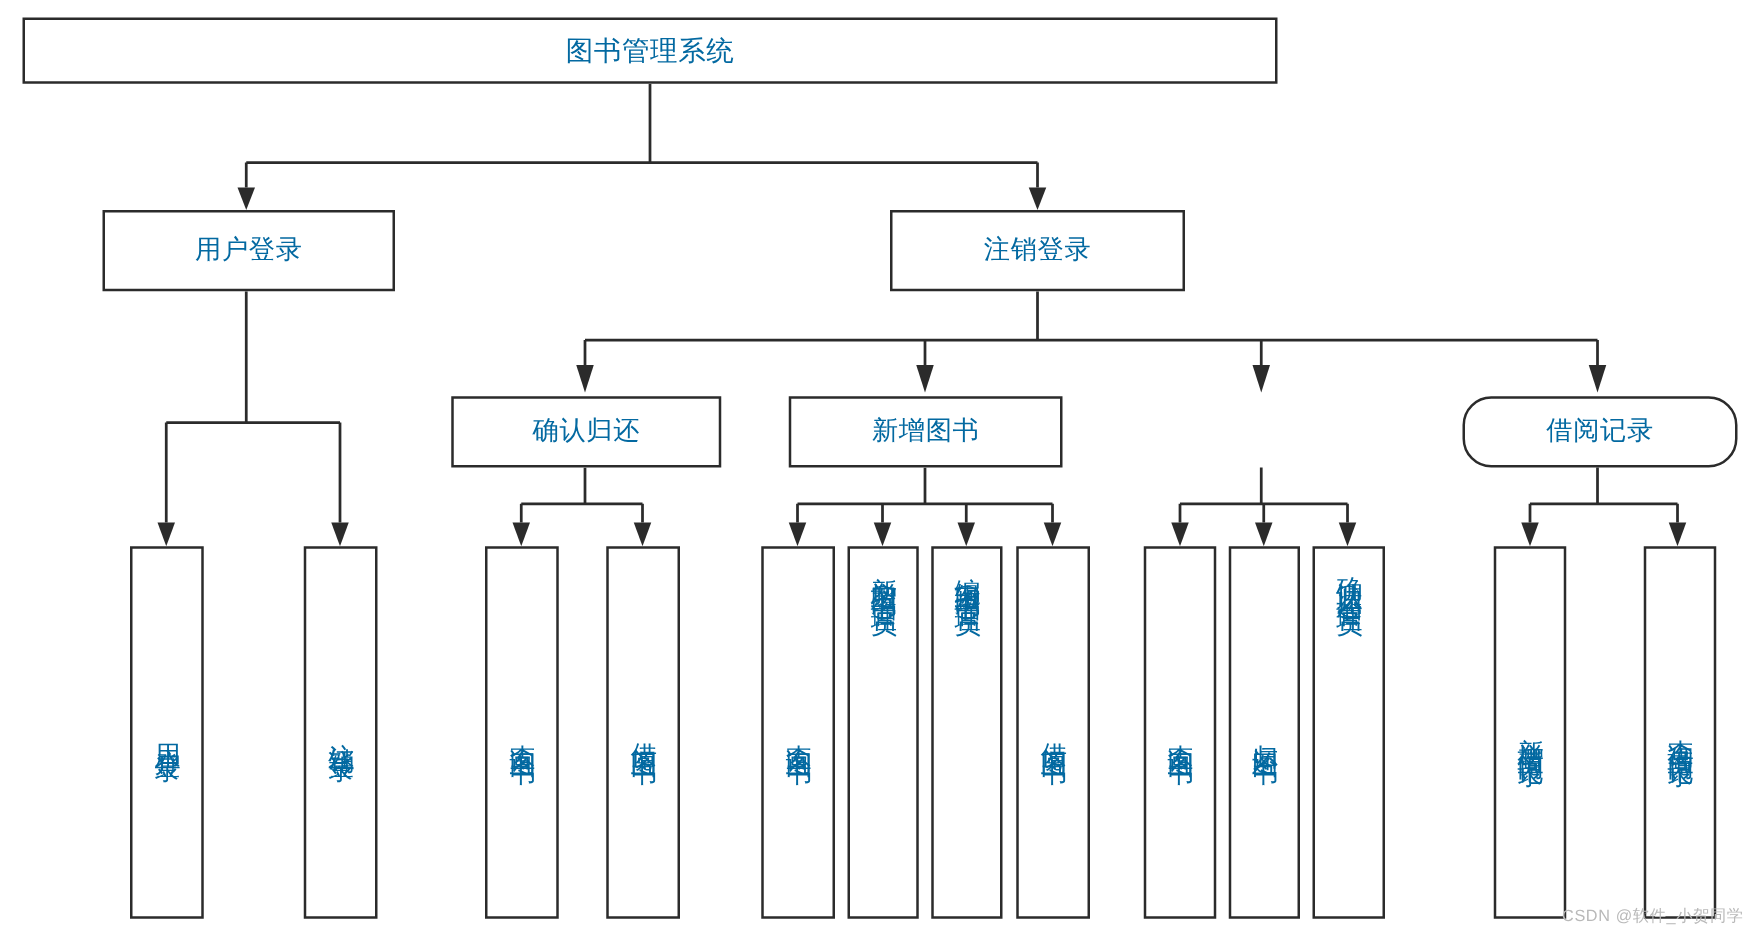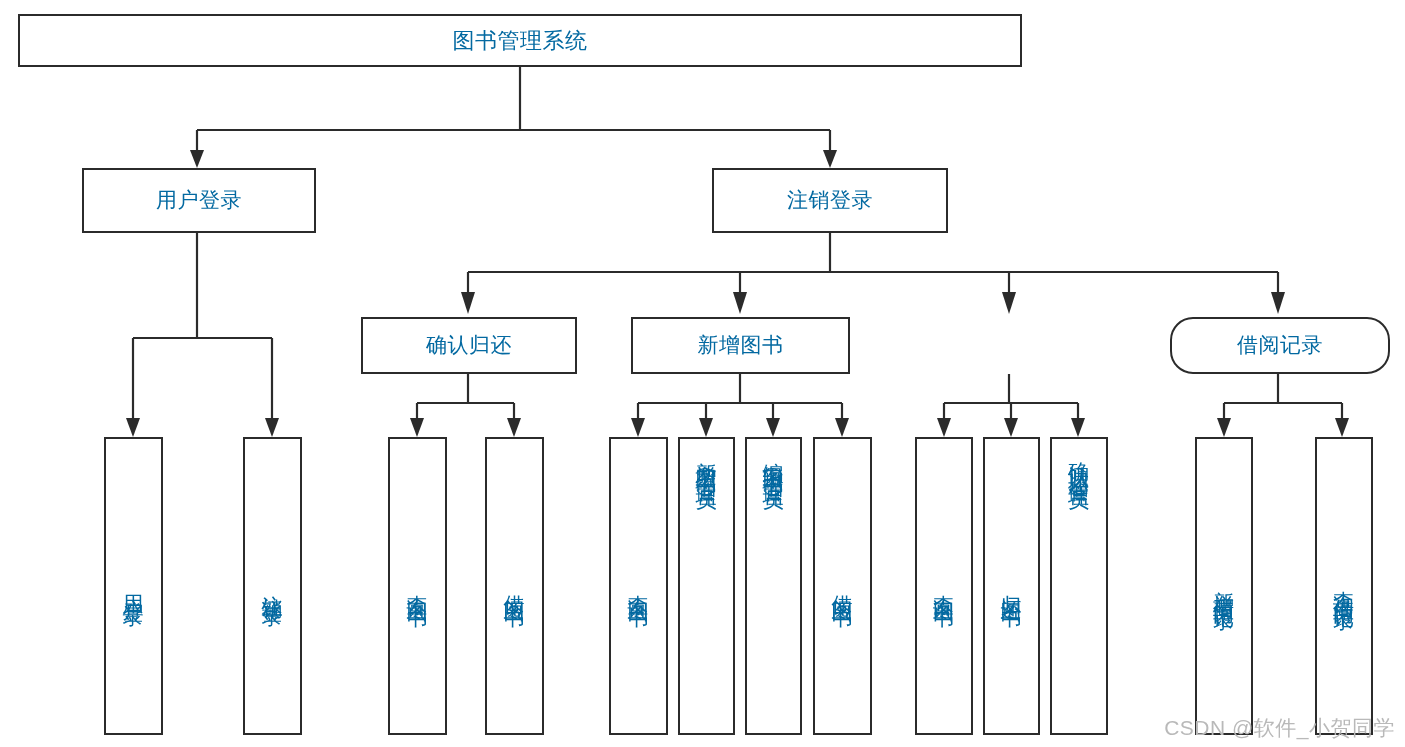--- a/index.html
+++ b/index.html
@@ -64,21 +64,21 @@
   svg.links line, svg.links path{
     stroke:#2b2b2b;
     stroke-width:2.2;
     fill:none;
   }
   svg.links polygon{fill:#2b2b2b;}
   .watermark{
     position:absolute;
     right:10px;
     bottom:5px;
-    font-size:21px;
+    font-size:13px;
     color:#b9b9b9;
     letter-spacing:0.5px;
     white-space:nowrap;
     user-select:none;
   }
 </style>
 </head>
 <body>
 
 <div id="canvas">

